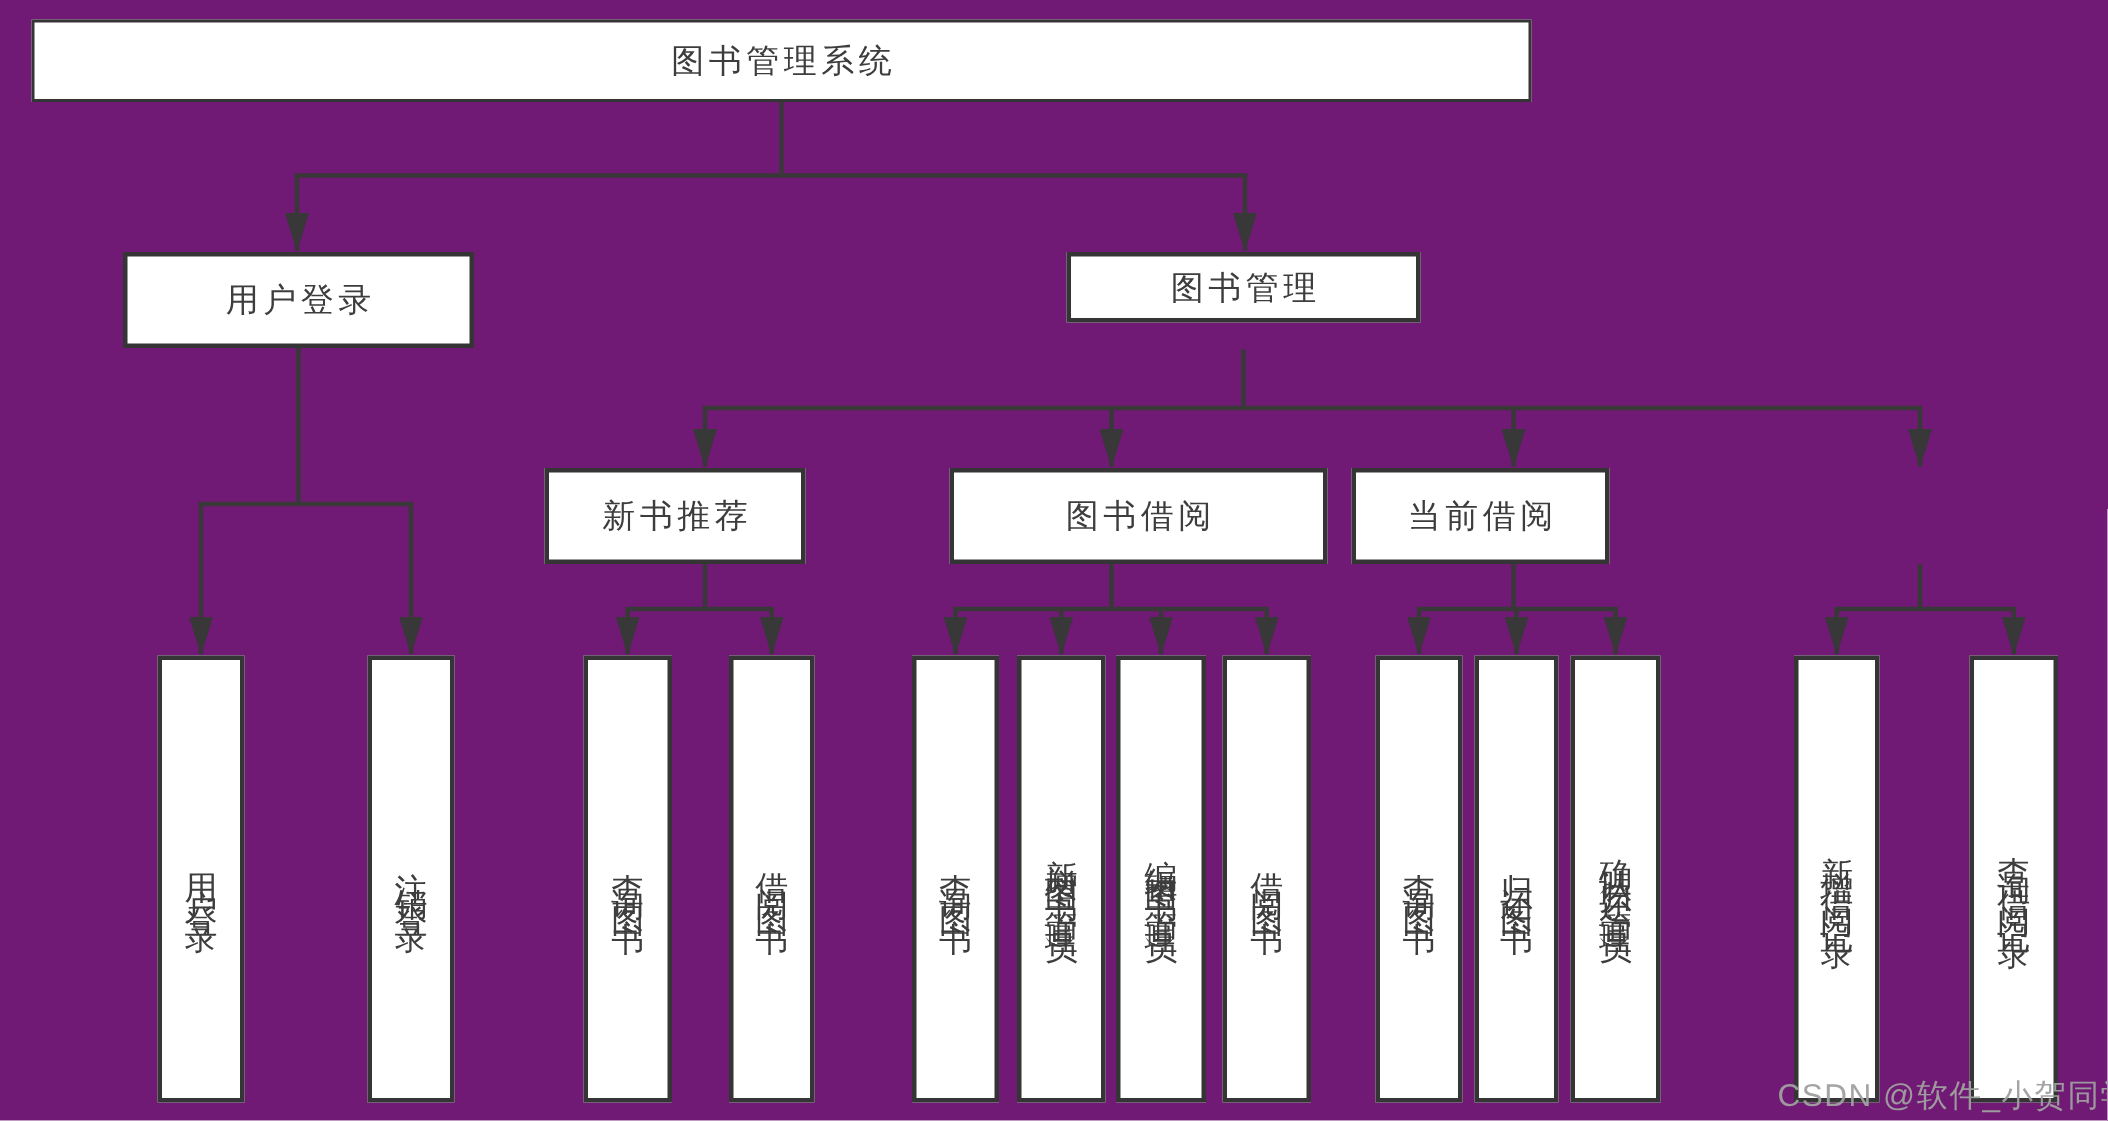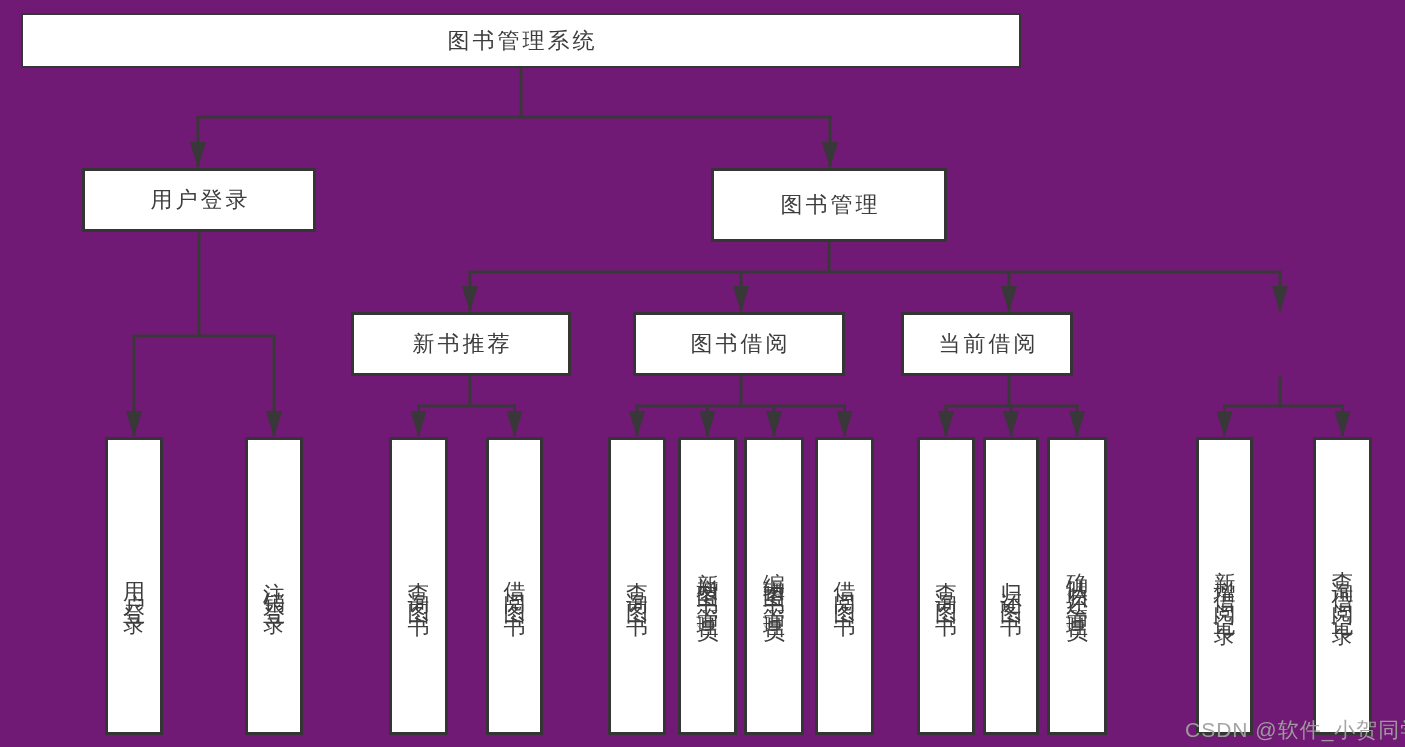--- a/index.html
+++ b/index.html
@@ -100,24 +100,24 @@
       <line x1="1280" y1="376" x2="1280" y2="406"></line>
       <line x1="1223" y1="406" x2="1344" y2="406"></line>
       <line x1="1224.5" y1="406" x2="1224.5" y2="436" marker-end="url(#arrow)"></line>
       <line x1="1342.5" y1="406" x2="1342.5" y2="436" marker-end="url(#arrow)"></line>
     </g>
   </svg>
 
   <div class="box root-box" style="left:21px; top:13px; width:1000px; height:55px;">图书管理系统</div>
 
   <div class="box" style="left:82px; top:168px; width:234px; height:64px;">用户登录</div>
-  <div class="box" style="left:711px; top:168px; width:236px; height:74px;">图书管理</div>
+  <div class="box" style="left:711px; top:168px; width:236px; height:47px;">图书管理</div>
 
-  <div class="box" style="left:351px; top:312px; width:220px; height:64px;">新书推荐</div>
-  <div class="box" style="left:633px; top:312px; width:212px; height:64px;">图书借阅</div>
+  <div class="box" style="left:363px; top:312px; width:174px; height:64px;">新书推荐</div>
+  <div class="box" style="left:633px; top:312px; width:252px; height:64px;">图书借阅</div>
   <div class="box" style="left:901px; top:312px; width:172px; height:64px;">当前借阅</div>
 
   <div class="box v-box" style="left:105px; top:437px; width:58px; height:298px;">用户登录</div>
   <div class="box v-box" style="left:245px; top:437px; width:58px; height:298px;">注销登录</div>
 
   <div class="box v-box" style="left:389px; top:437px; width:59px; height:298px;">查询图书</div>
   <div class="box v-box" style="left:486px; top:437px; width:57px; height:298px;">借阅图书</div>
 
   <div class="box v-box" style="left:608px; top:437px; width:58px; height:298px;">查询图书</div>
   <div class="box v-box long" style="left:678px; top:437px; width:59px; height:298px;">新增图书（管理员）</div>

